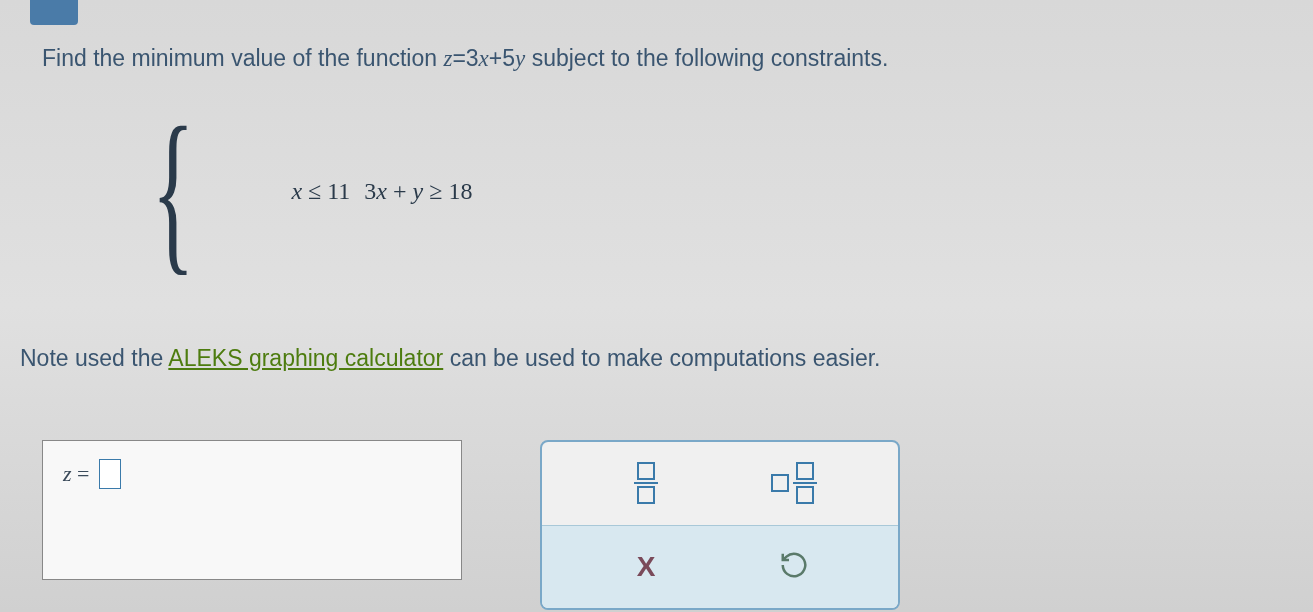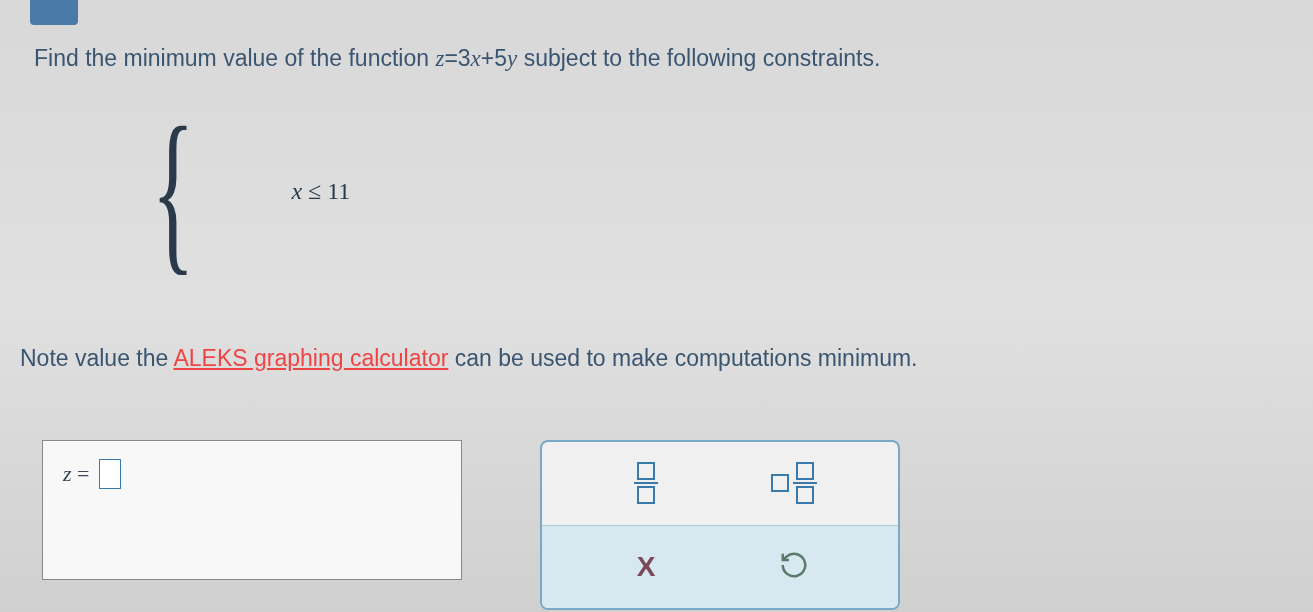--- a/index.html
+++ b/index.html
@@ -20,21 +20,21 @@
       top: 0;
       left: 30px;
       width: 48px;
       height: 25px;
       background: #4a7ba8;
       border-radius: 0 0 4px 4px;
     }
     .question-text {
       position: absolute;
       top: 45px;
-      left: 34px;
+      left: 42px;
       font-size: 23px;
       color: #3a5570;
       font-family: Arial, sans-serif;
     }
     .question-text .math-var {
       font-style: italic;
       font-family: 'Times New Roman', serif;
     }
     .constraints-block {
       position: absolute;
@@ -66,21 +66,21 @@
       font-style: italic;
     }
     .note-text {
       position: absolute;
       top: 345px;
       left: 20px;
       font-size: 23px;
       color: #3a5570;
     }
     .note-text a {
-      color: #ef4444;
+      color: #4d7c0f;
       text-decoration: underline;
     }
     .answer-box {
       position: absolute;
       top: 440px;
       left: 42px;
       width: 420px;
       height: 140px;
       background: #f8f8f8;
       border: 1px solid #888;
@@ -183,27 +183,30 @@
   <span class="math-var">z</span><span>=</span><span>3</span><span class="math-var">x</span><span>+</span><span>5</span><span class="math-var">y</span>
   <span> subject to the following constraints.</span>
 </div>
 
 <div class="constraints-block">
   <div class="brace">{</div>
   <div class="constraints-list">
     <div class="constraint-line" style="padding-left:60px">
       <span class="var">x</span> ≤ 11
     </div>
+    <div class="constraint-line">
+      3<span class="var">x</span> + <span class="var">y</span> ≥ 18
+    </div>
   </div>
 </div>
 
 <div class="note-text">
-  <span>Note value the </span>
+  <span>Note used the </span>
   <a href="#">ALEKS graphing calculator</a>
-  <span> can be used to make computations minimum.</span>
+  <span> can be used to make computations easier.</span>
 </div>
 
 <div class="answer-box">
   <div class="answer-label">
     <span><span class="var">z</span> <span>=</span></span>
     <span class="answer-input"></span>
   </div>
 </div>
 
 <div class="tool-palette">

